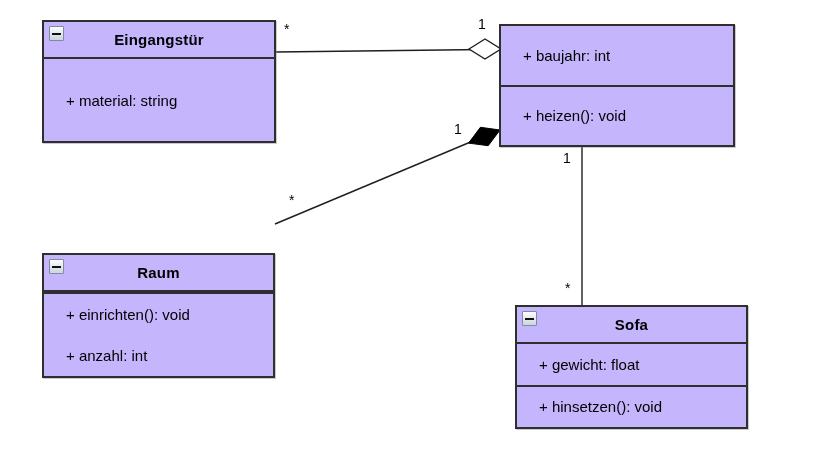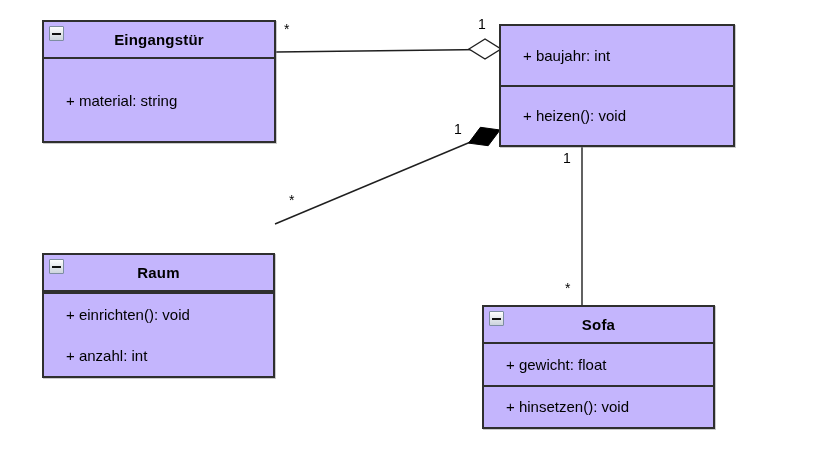--- a/index.html
+++ b/index.html
@@ -21,21 +21,21 @@
     display: flex;
     flex-direction: column;
     background: #c4b5fd;
     border: 2px solid #2f2f2f;
     box-shadow: 1px 1px 0 rgba(140,140,140,0.45);
     box-sizing: border-box;
   }
   #box-eingangstuer { left: 42px;  top: 20px;  width: 234px; height: 123px; }
   #box-haus         { left: 499px; top: 24px;  width: 236px; height: 123px; }
   #box-raum         { left: 42px;  top: 207px; width: 233px; height: 125px; margin-top: 46px; }
-  #box-sofa         { left: 482px; top: 305px; width: 233px; height: 124px; }
+  #box-sofa         { left: 515px; top: 305px; width: 233px; height: 124px; }
 
   .class-header {
     position: relative;
     flex: 0 0 35px;
     display: flex;
     align-items: center;
     justify-content: center;
     border-bottom: 2px solid #2f2f2f;
   }
   .class-title {

